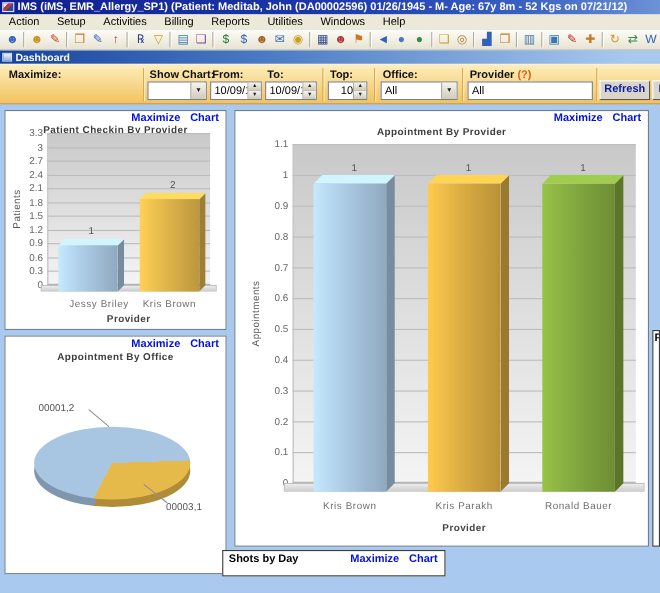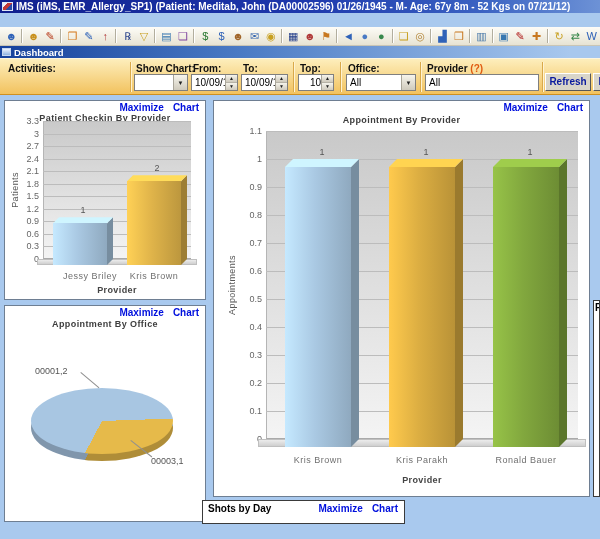--- a/index.html
+++ b/index.html
@@ -81,20 +81,30 @@
 </head>
 <body>
 
 <div class="screen">
 
   <div class="titlebar">
     <span class="appicon"></span>
     <span>IMS (iMS, EMR_Allergy_SP1)   (Patient: Meditab, John  (DA00002596) 01/26/1945 - M- Age: 67y 8m - 52 Kgs on 07/21/12)</span>
   </div>
 
+  <div class="menubar" id="menubar">
+      <span class="menuitem">Action</span>
+      <span class="menuitem">Setup</span>
+      <span class="menuitem">Activities</span>
+      <span class="menuitem">Billing</span>
+      <span class="menuitem">Reports</span>
+      <span class="menuitem">Utilities</span>
+      <span class="menuitem">Windows</span>
+      <span class="menuitem">Help</span>
+    </div>
 
   <div class="toolbar" id="toolbar">
       <span class="tbicon" style="color: rgb(47, 98, 184);">☻</span>
       <span class="tbsep"></span>
       <span class="tbicon" style="color: rgb(200, 144, 28);">☻</span>
       <span class="tbicon" style="color: rgb(184, 60, 28);">✎</span>
       <span class="tbsep"></span>
       <span class="tbicon" style="color: rgb(212, 120, 28);">❐</span>
       <span class="tbicon" style="color: rgb(47, 98, 184);">✎</span>
       <span class="tbicon" style="color: rgb(176, 56, 56);">↑</span>
@@ -135,21 +145,21 @@
       <span class="tbicon" style="color: rgb(56, 136, 76);">⇄</span>
       <span class="tbicon" style="color: rgb(47, 98, 184);">W</span>
     </div>
 
   <div class="tabbar">
     <span class="tabicon"></span>
     <span>Dashboard</span>
   </div>
 
   <div class="filterbar">
-    <div class="flabel" style="left:8px">Activities:</div>
+    <div class="flabel" style="left:8px">Maximize:</div>
     <div class="fsep" style="left:130px"></div>
 
     <div class="flabel" style="left:136px">Show Chart:</div>
     <div class="combo" style="left:134px;width:54px">
       <span class="cval"></span>
       <span class="cbtn">▼</span>
     </div>
 
     <div class="flabel" style="left:193px">From:</div>
     <div class="dfield" style="left:191px;width:47px">

